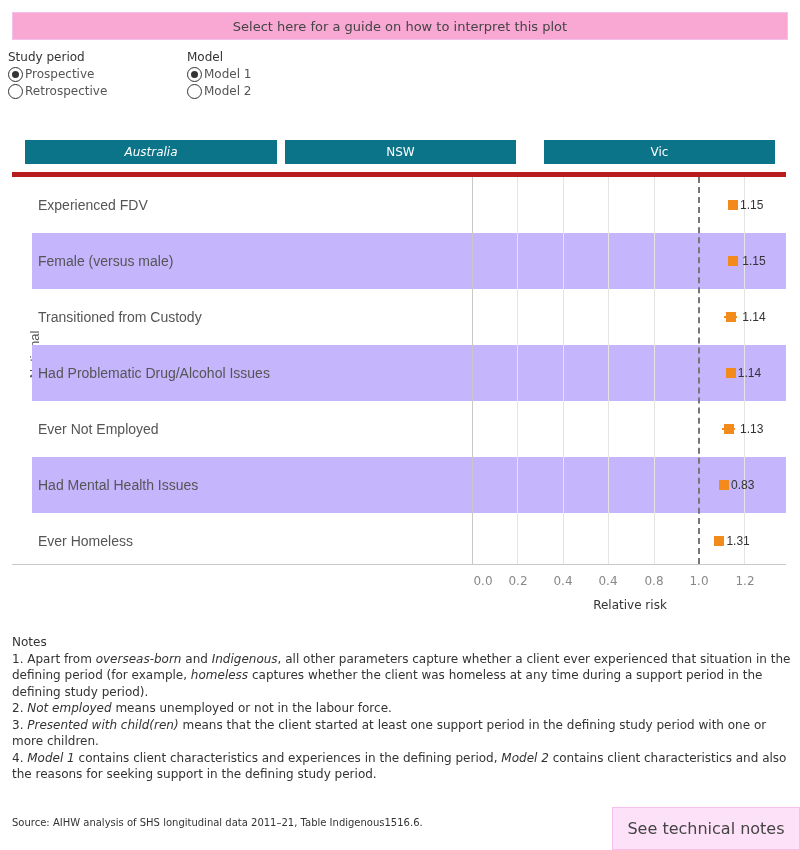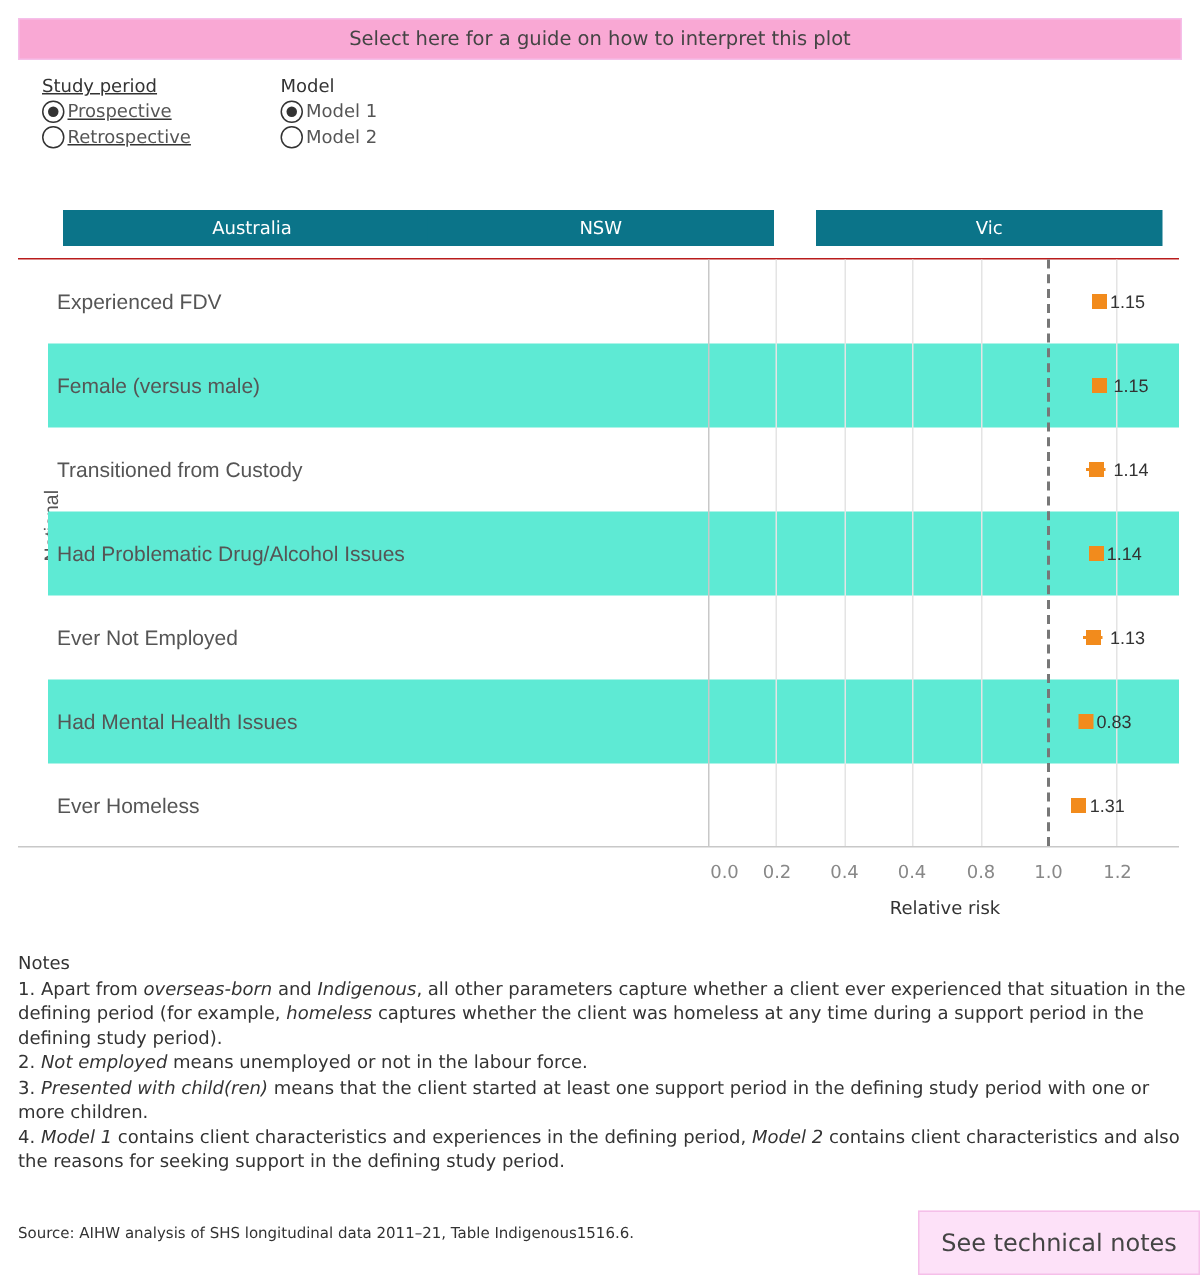--- a/index.html
+++ b/index.html
@@ -4,44 +4,44 @@
 <style>
   * { box-sizing: border-box; margin: 0; padding: 0; }
   body { width: 800px; height: 850px; background: #ffffff; font-family: "DejaVu Sans", sans-serif; color: #333; position: relative; overflow: hidden; }
   .guide-btn { position: absolute; left: 12px; top: 12px; width: 776px; height: 28px; background: #f9a8d4; border: 1px solid #f5bfe9; display: flex; align-items: center; justify-content: center; font-size: 13px; color: #444; cursor: pointer; }
   .filter { position: absolute; top: 50px; font-size: 12px; color: #333; }
   .filter .ftitle { margin-bottom: 2px; height: 15px; line-height: 15px; }
   .radio-row { display: flex; align-items: flex-start; height: 17px; color: #555; }
   .radio { width: 15px; height: 15px; border: 1px solid #333; border-radius: 50%; margin-right: 2px; position: relative; background: #fff; flex: none; }
   .radio.checked::after { content: ""; position: absolute; left: 3px; top: 3px; width: 7px; height: 7px; border-radius: 50%; background: #333; }
   .region-tab { position: absolute; top: 140px; height: 24px; background: #0b7489; color: #fff; font-size: 12px; display: flex; align-items: center; justify-content: center; }
-  .plot { position: absolute; left: 12px; top: 172px; width: 774px; height: 393px; border-top: 1px solid #b91c1c; border-bottom: 1px solid #c8c8c8; }
+  .plot { position: absolute; left: 12px; top: 172px; width: 774px; height: 393px; border-top: 5px solid #b91c1c; border-bottom: 1px solid #c8c8c8; }
   .row { position: absolute; left: 20px; right: 0; height: 56px; }
-  .row.alt { background: #5eead4; }
+  .row.alt { background: #c4b5fd; }
   .row-label { position: absolute; left: 6px; top: 0; height: 56px; line-height: 56px; font-family: "Liberation Sans", sans-serif; font-size: 14px; color: #555; }
   .national { position: absolute; left: -3px; top: 170px; transform: rotate(-90deg); transform-origin: center; font-family: "Liberation Sans", sans-serif; font-size: 13px; color: #555; width: 50px; text-align: center; }
   .vline { position: absolute; top: 0; bottom: 0; width: 1px; background: #e4e4e4; }
   .vline.zero { background: #c8c8c8; }
   .ref { position: absolute; top: 0; bottom: 0; width: 0; border-left: 2px dashed #777; }
   .marker { position: absolute; width: 10px; height: 10px; background: #f28b1c; }
   .ci { position: absolute; height: 2px; background: #f28b1c; }
   .val { position: absolute; font-family: "Liberation Sans", sans-serif; font-size: 12px; color: #333; }
   .tick { position: absolute; top: 574px; font-size: 12px; color: #888; transform: translateX(-50%); }
   .xlabel { position: absolute; top: 598px; left: 630px; transform: translateX(-50%); font-size: 12px; color: #333; }
   .notes { position: absolute; left: 12px; top: 634px; width: 780px; font-size: 12px; line-height: 16.5px; color: #333; }
   .notes i { font-style: italic; }
   .source { position: absolute; left: 12px; top: 817px; font-size: 10px; color: #333; }
   .tech-btn { position: absolute; left: 612px; top: 807px; width: 188px; height: 43px; background: #fde1f8; border: 1px solid #f5bfe9; display: flex; align-items: center; justify-content: center; font-size: 16px; color: #444; cursor: pointer; }
 </style>
 </head>
 <body>
 
 <div class="guide-btn">Select here for a guide on how to interpret this plot</div>
 
-<div class="filter" style="left:28px;text-decoration:underline;">
+<div class="filter" style="left:8px;">
   <div class="ftitle">Study period</div>
   <div class="radio-row">
     <span class="radio checked"></span>
     <span>Prospective</span>
   </div>
   <div class="radio-row">
     <span class="radio"></span>
     <span>Retrospective</span>
   </div>
 </div>
@@ -51,21 +51,21 @@
   <div class="radio-row">
     <span class="radio checked"></span>
     <span>Model 1</span>
   </div>
   <div class="radio-row">
     <span class="radio"></span>
     <span>Model 2</span>
   </div>
 </div>
 
-<div class="region-tab" style="left:42px;width:252px;">Australia</div>
+<div class="region-tab" style="left:25px;width:252px;font-style:italic;">Australia</div>
 <div class="region-tab" style="left:285px;width:231px;">NSW</div>
 <div class="region-tab" style="left:544px;width:231px;">Vic</div>
 
 <div class="plot" id="plot">
   <div class="national">National</div>
   <div id="rows">
       <div class="row" style="top: 0px;">
         <div class="row-label">Experienced FDV</div>
       </div>
       <div class="row alt" style="top: 56px;">

